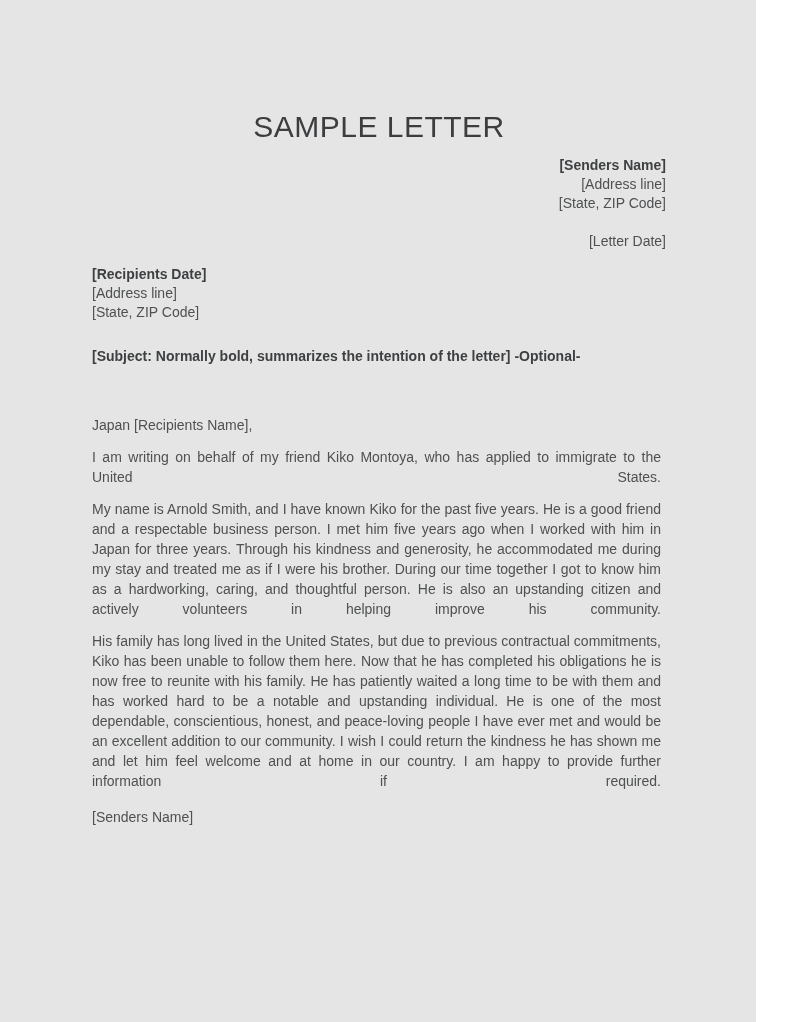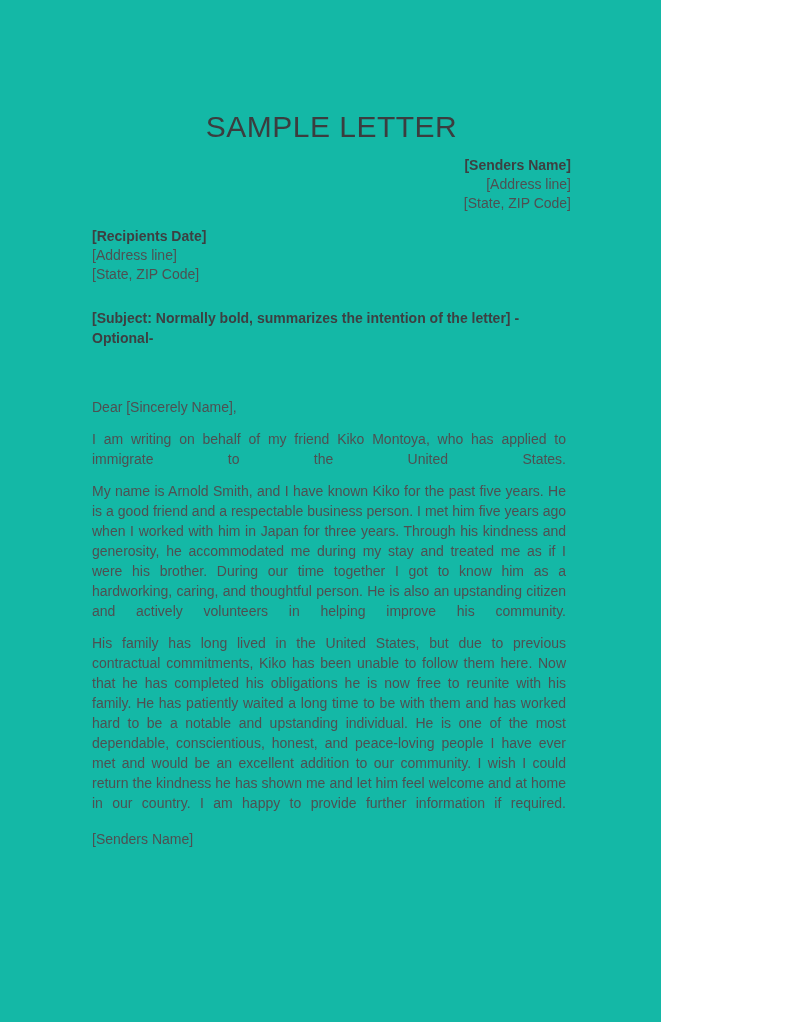--- a/index.html
+++ b/index.html
@@ -2,23 +2,23 @@
 <html><head>
 <meta charset="utf-8">
 <style>
   html, body {
     margin: 0;
     padding: 0;
     background: #ffffff;
   }
   .page {
     position: relative;
-    width: 661px;
+    width: 756px;
     height: 1022px;
-    background: #14b8a6;
+    background: #e5e5e5;
     box-sizing: border-box;
     padding: 110px 90px 0 92px;
     font-family: "Liberation Sans", sans-serif;
     font-size: 14px;
     line-height: 20px;
     color: #4e5052;
     overflow: hidden;
   }
   .doc-title {
     margin: 0 0 12px 0;
@@ -76,30 +76,31 @@
 <div class="page">
 
   <h1 class="doc-title">SAMPLE LETTER</h1>
 
   <div class="address-block align-right">
     <div class="bold">[Senders Name]</div>
     <div>[Address line]</div>
     <div>[State, ZIP Code]</div>
   </div>
 
+  <div class="letter-date">[Letter Date]</div>
 
   <div class="address-block recipient-block">
     <div class="bold">[Recipients Date]</div>
     <div>[Address line]</div>
     <div>[State, ZIP Code]</div>
   </div>
 
   <p class="subject-line">[Subject: Normally bold, summarizes the intention of the letter] -Optional-</p>
 
-  <p class="salutation">Dear [Sincerely Name],</p>
+  <p class="salutation">Japan [Recipients Name],</p>
 
   <p class="para">I am writing on behalf of my friend Kiko Montoya, who has applied to immigrate to the United States.</p>
   <p class="para">My name is Arnold Smith, and I have known Kiko for the past five years. He is a good friend and a respectable business person. I met him five years ago when I worked with him in Japan for three years. Through his kindness and generosity, he accommodated me during my stay and treated me as if I were his brother. During our time together I got to know him as a hardworking, caring, and thoughtful person. He is also an upstanding citizen and actively volunteers in helping improve his community.</p>
   <p class="para">His family has long lived in the United States, but due to previous contractual commitments, Kiko has been unable to follow them here. Now that he has completed his obligations he is now free to reunite with his family. He has patiently waited a long time to be with them and has worked hard to be a notable and upstanding individual. He is one of the most dependable, conscientious, honest, and peace-loving people I have ever met and would be an excellent addition to our community. I wish I could return the kindness he has shown me and let him feel welcome and at home in our country. I am happy to provide further information if required.</p>
 
 
   <div class="signature-block">
     <div>[Senders Name]</div>
   </div>
 

